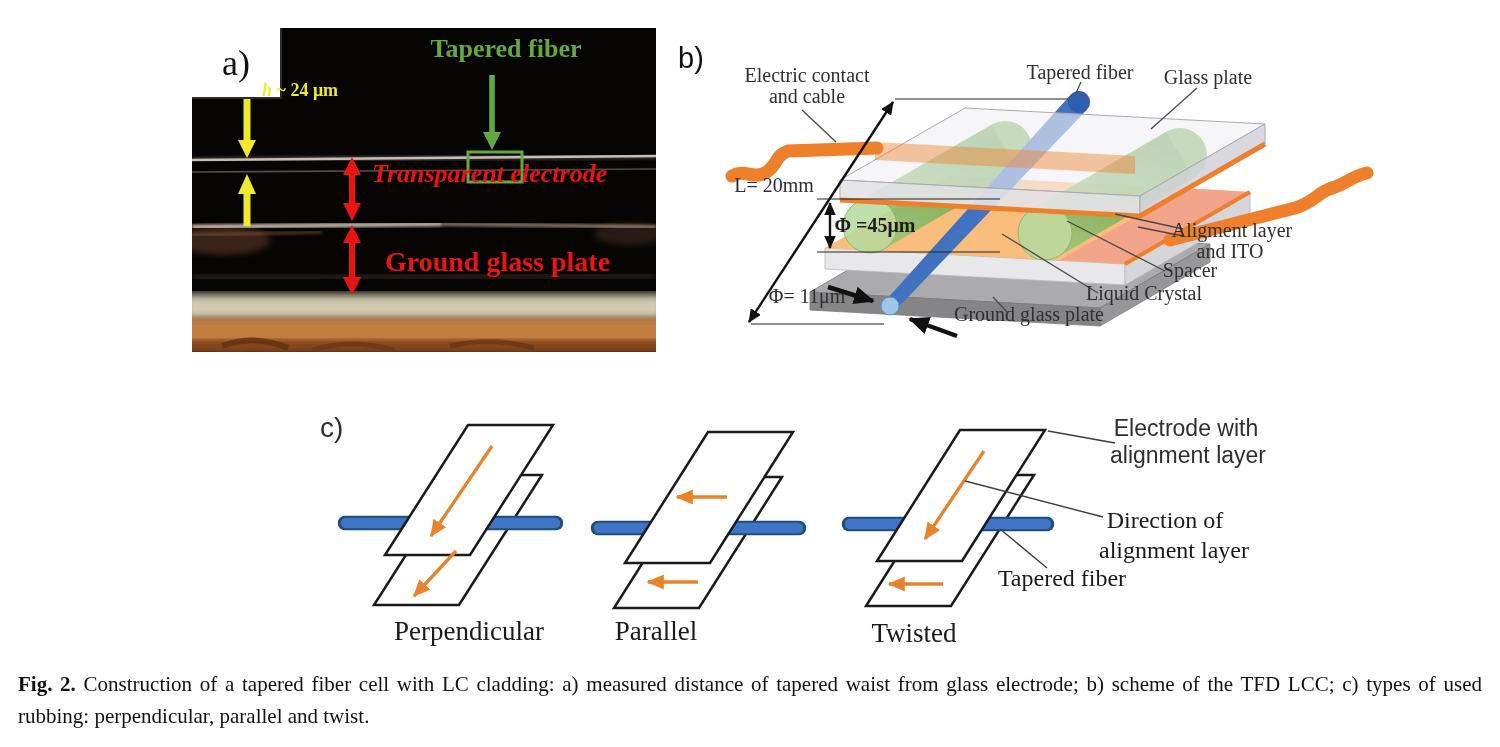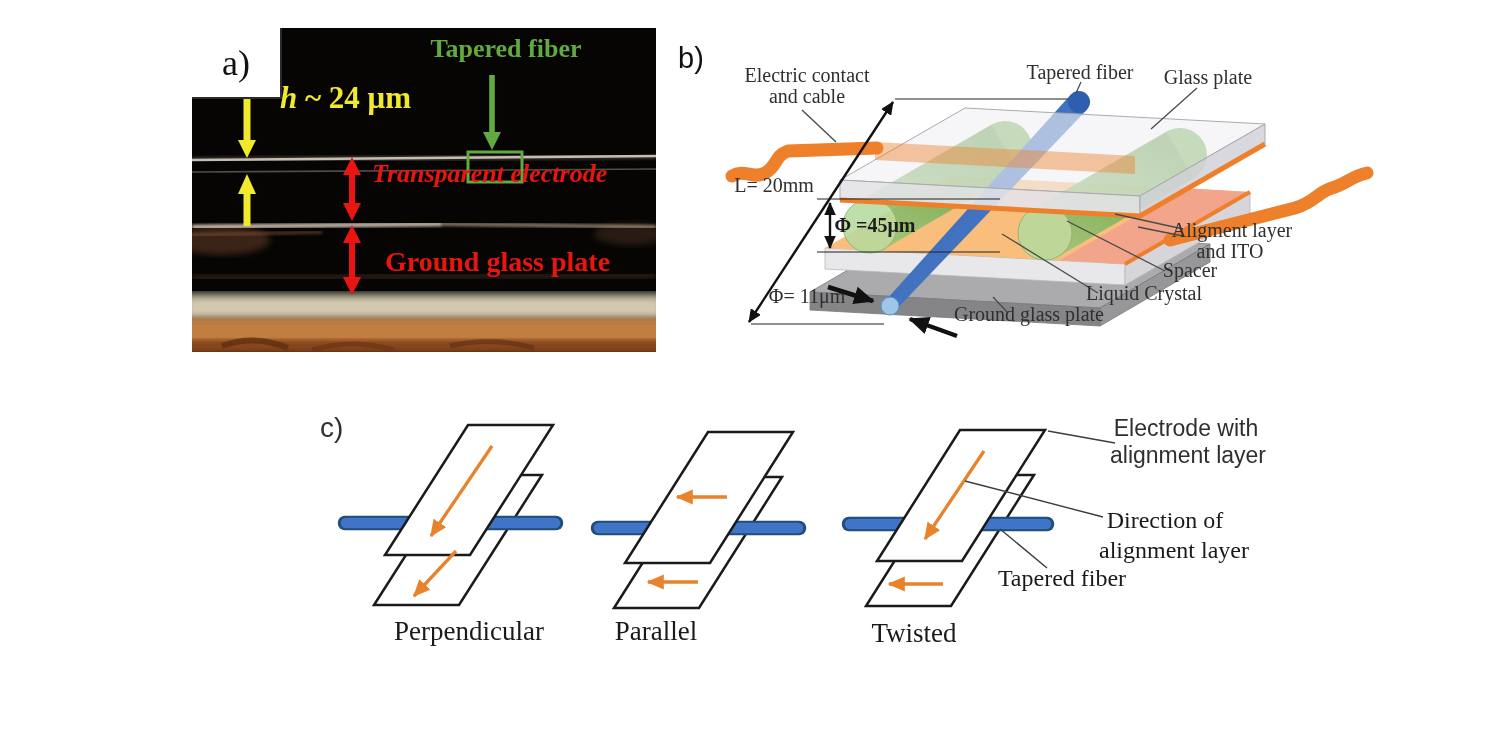--- a/index.html
+++ b/index.html
@@ -6,21 +6,21 @@
   .page{position:relative;width:1500px;height:747px;background:#ffffff;overflow:hidden;
         font-family:"Liberation Serif", serif;}
   .abs{position:absolute;}
   
   .panel-a{left:192px;top:28px;width:464px;height:324px;background:#070504;}
   .panel-a svg{position:absolute;left:0;top:0;}
   .a-tag{left:0;top:0;width:88px;height:69px;background:#ffffff;border-right:2px solid #2b2b2b;
          border-bottom:2px solid #2b2b2b;display:flex;align-items:center;justify-content:center;
          font-size:36px;color:#111;}
   .lbl{position:absolute;font-weight:700;white-space:nowrap;}
-  .lbl-h{left:88px;top:52px;font-size:31px;color:#f0e92c;}
+  .lbl-h{left:70px;top:52px;font-size:18px;color:#f0e92c;}
   .lbl-h i{font-family:"Liberation Serif",serif;}
   .lbl-tf{left:232px;top:6px;width:164px;text-align:center;font-size:26px;color:#62a93f;}
   .lbl-te{left:180px;top:131px;font-size:26px;color:#e81511;font-style:italic;}
   .lbl-gg{left:193px;top:218px;font-size:28px;color:#e81511;}
   
   text{font-family:"Liberation Serif", serif;fill:#2f2f2f;}
   .t-mid{text-anchor:middle;}
   .t20{font-size:20px;}
   .t24{font-size:24px;fill:#1a1a1a;}
   .t27{font-size:27px;fill:#1a1a1a;}
@@ -252,14 +252,17 @@
       <line x1="757" y1="173" x2="710" y2="134"></line>
     </g>
 
     <text class="t-mid sans" x="896" y="41" font-size="23" fill="#1a1a1a">Electrode with</text>
     <text class="t-mid sans" x="898" y="68" font-size="23" fill="#1a1a1a">alignment layer</text>
     <text class="t-mid t24" x="875" y="133">Direction of</text>
     <text class="t-mid t24" x="884" y="163">alignment layer</text>
     <text class="t-mid t24" x="772" y="191">Tapered fiber</text>
   </svg>
 
+  <div class="abs caption">
+    <b>Fig. 2.</b><span> Construction of a tapered fiber cell with LC cladding: a) measured distance of tapered waist from glass electrode; b) scheme of the TFD LCC; c) types of used rubbing: perpendicular, parallel and twist.</span>
+  </div>
 
 </div>
 
 </body></html>

